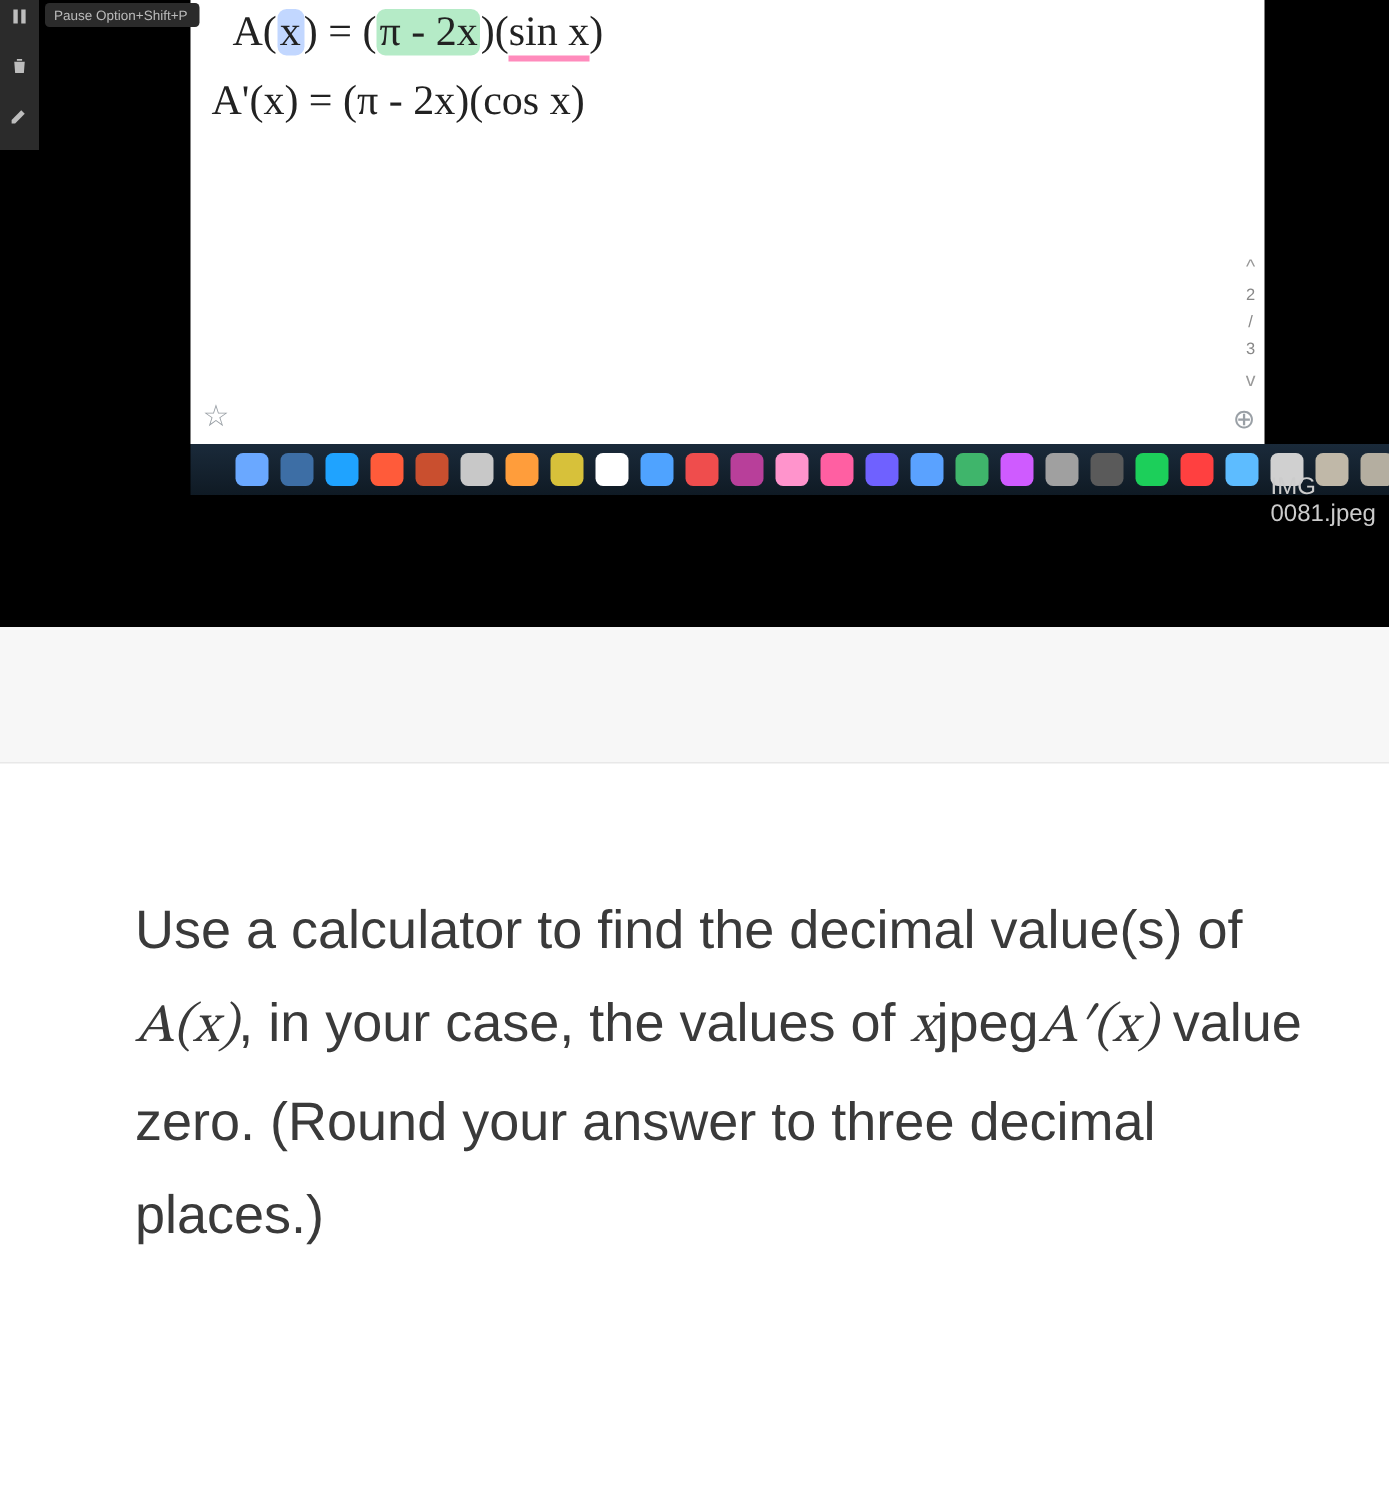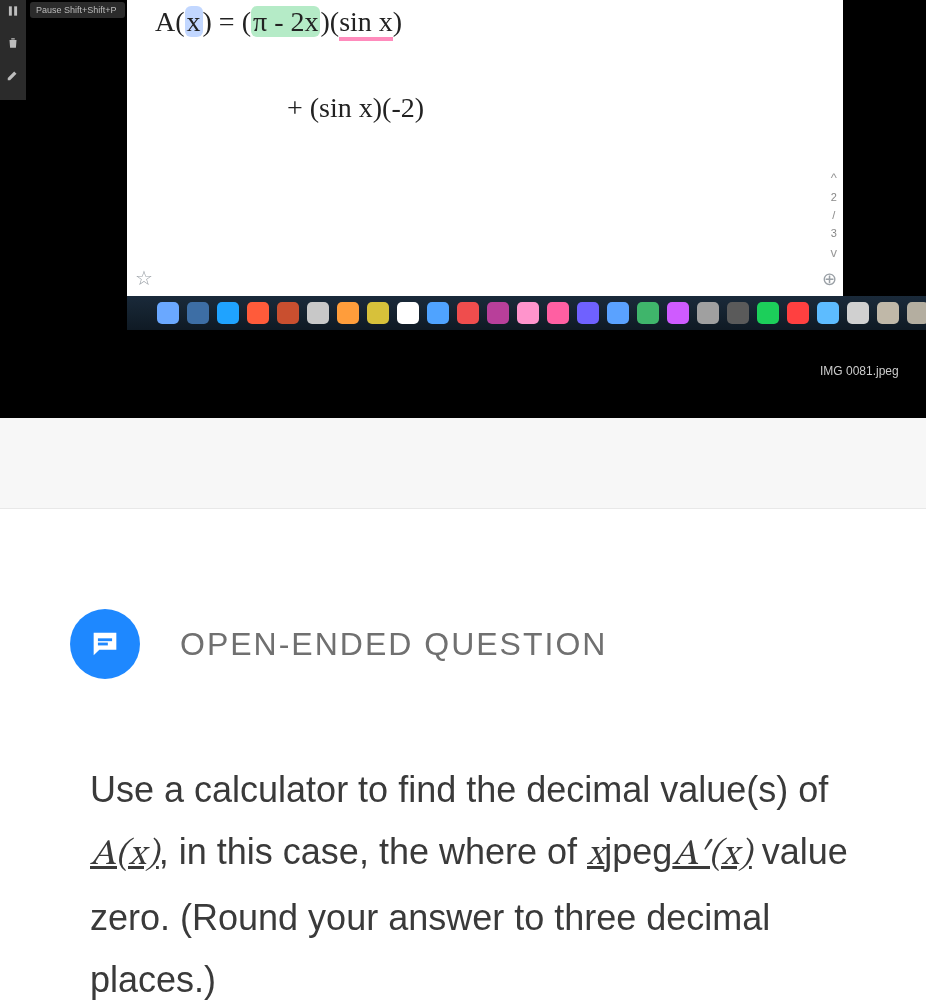--- a/index.html
+++ b/index.html
@@ -150,21 +150,20 @@
     padding: 80px 40px 0 90px;
     font-size: 36px;
     line-height: 1.72;
     color: #3a3a3a;
     font-family: "Helvetica Neue", Arial, sans-serif;
     font-weight: 300;
   }
   .math {
     font-family: "Cambria Math", "STIX Two Math", "Times New Roman", serif;
     font-style: italic;
-    text-decoration: underline;
   }
 </style>
 </head>
 <body>
 
 <div class="video-region">
 
   <div class="recorder-toolbar">
     <span>
       <svg viewBox="0 0 24 24">
@@ -177,27 +176,27 @@
           <path d="M6 7h12l-1 13H7L6 7zm3-3h6v2H9V4z"></path>
         </svg>
     </span>
     <span>
       <svg viewBox="0 0 24 24">
           <path d="M3 17l11-11 4 4L7 21H3v-4z"></path>
         </svg>
     </span>
   </div>
 
-  <div class="pause-pill">Pause Shift+Shift+P</div>
+  <div class="pause-pill">Pause Option+Shift+P</div>
 
   <div class="whiteboard">
     <div class="hand-line" style="top:6px;left:28px;">
       <span>A(</span><span class="hl-blue">x</span><span>) = (</span><span class="hl-green">π - 2x</span><span>)(</span><span class="hl-pink">sin x</span><span>)</span>
     </div>
-    <div class="hand-line" style="top:92px;left:160px;">+ (sin x)(-2)</div>
+    <div class="hand-line" style="top:52px;left:14px;">A'(x) = (π - 2x)(cos x)</div>
 
     <div class="wb-pager">
       <span class="chev">^</span>
       <span>2</span>
       <span>/</span>
       <span>3</span>
       <span class="chev">v</span>
     </div>
 
     <span class="wb-star">☆</span>
@@ -225,30 +224,20 @@
       <div class="dock-icon" style="background: rgb(207, 91, 255);"></div>
       <div class="dock-icon" style="background: rgb(160, 160, 160);"></div>
       <div class="dock-icon" style="background: rgb(90, 90, 90);"></div>
       <div class="dock-icon" style="background: rgb(28, 207, 90);"></div>
       <div class="dock-icon" style="background: rgb(255, 64, 64);"></div>
       <div class="dock-icon" style="background: rgb(93, 188, 255);"></div>
       <div class="dock-icon" style="background: rgb(208, 208, 208);"></div>
       <div class="dock-icon" style="background: rgb(192, 184, 168);"></div>
       <div class="dock-icon" style="background: rgb(180, 174, 160);"></div>
     </div>
-  <div class="dock-filename" style="position:absolute;left:820px;top:316px;color:#ccc;font-size:12px;margin-top:48px;">IMG 0081.jpeg</div>
+  <div class="dock-filename" style="position:absolute;left:847px;top:316px;color:#ccc;font-size:16px;">IMG 0081.jpeg</div>
 </div>
 
 <div class="question-area">
-  <div class="q-header">
-    <div class="chat-badge">
-      <svg viewBox="0 0 24 24">
-          <path d="M4 4h16v12H8l-4 4V4z"></path>
-          <rect x="7" y="8" width="10" height="2" fill="#1e88ff"></rect>
-          <rect x="7" y="11" width="7" height="2" fill="#1e88ff"></rect>
-        </svg>
-    </div>
-    <div class="q-label">OPEN-ENDED QUESTION</div>
-  </div>
   <div class="q-body">
-    <span>Use a calculator to find the decimal value(s) of </span><span class="math">A(x)</span><span>, in this case, the where of </span><span class="math">x</span><span>jpeg</span><span class="math">A′(x)</span><span> value zero. (Round your answer to three decimal places.)</span>
+    <span>Use a calculator to find the decimal value(s) of </span><span class="math">A(x)</span><span>, in your case, the values of </span><span class="math">x</span><span>jpeg</span><span class="math">A′(x)</span><span> value zero. (Round your answer to three decimal places.)</span>
   </div>
 </div>
 
 </body></html>

